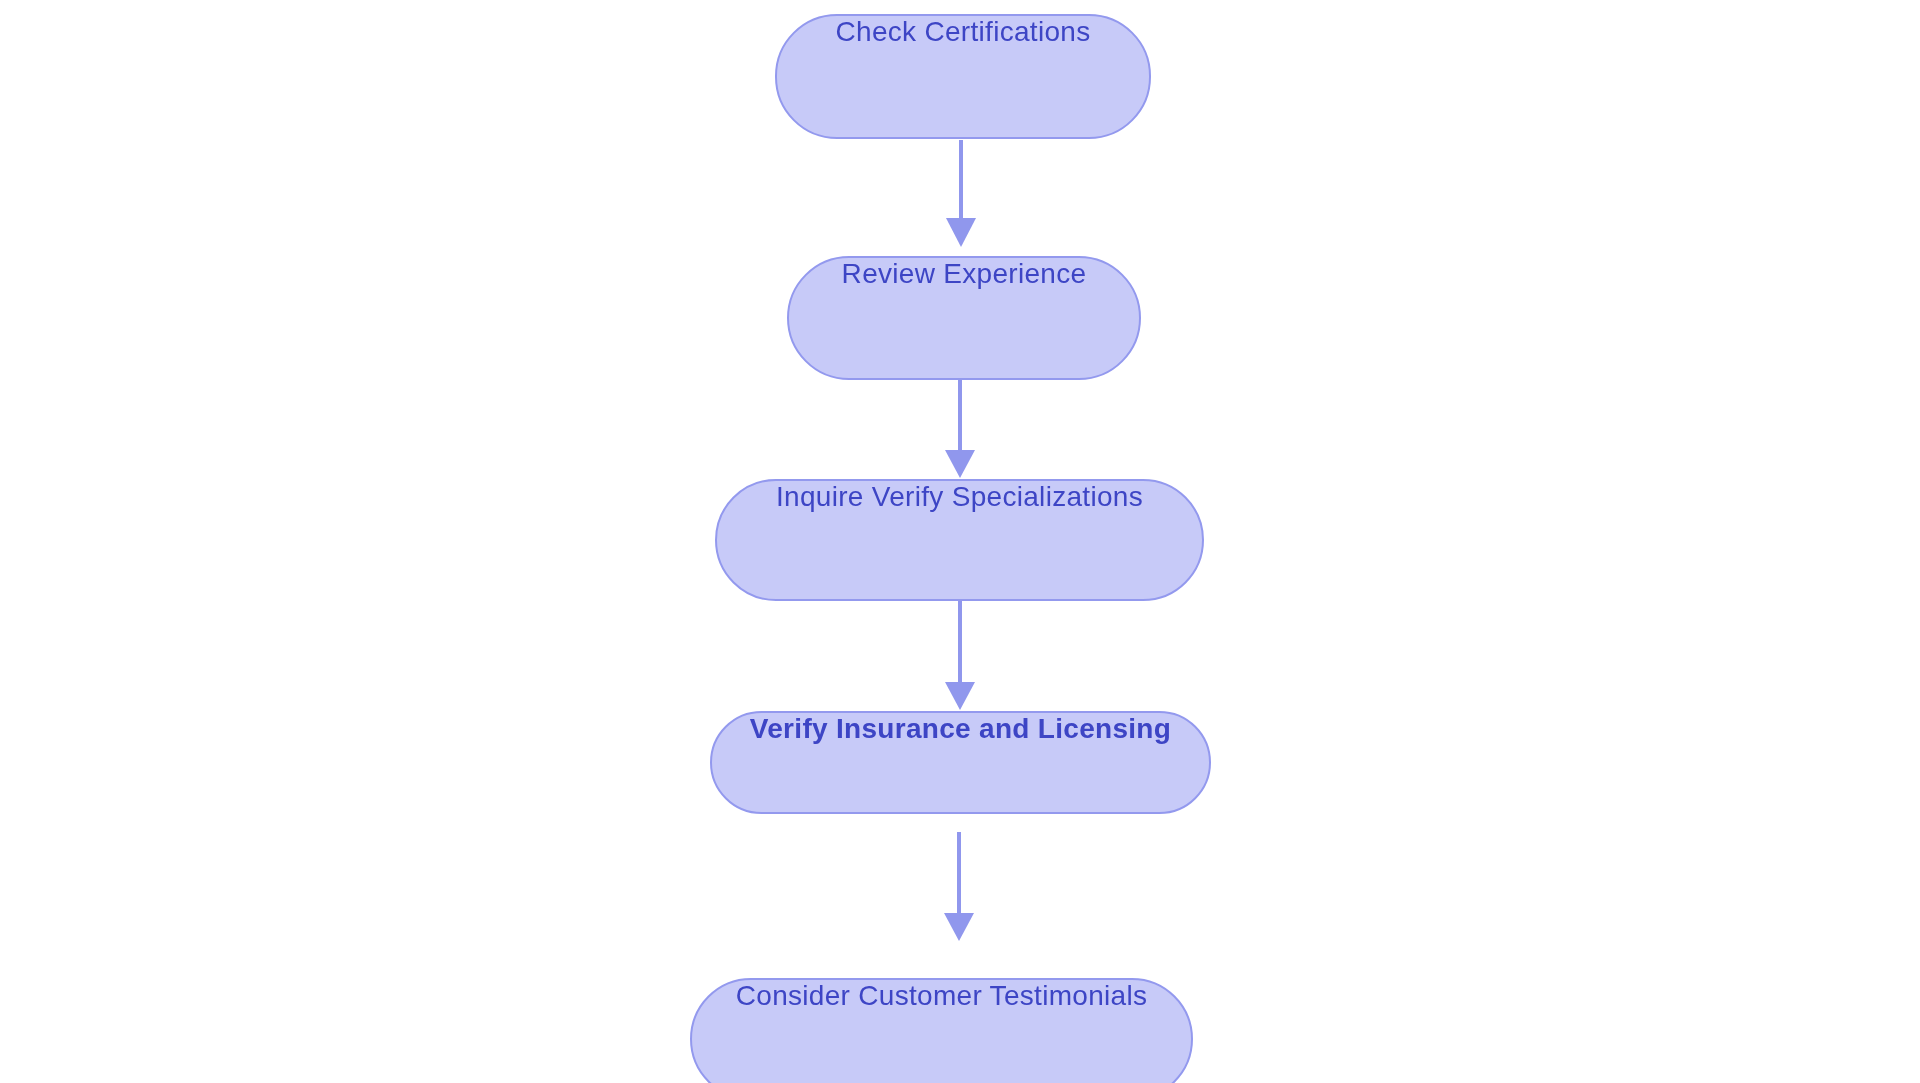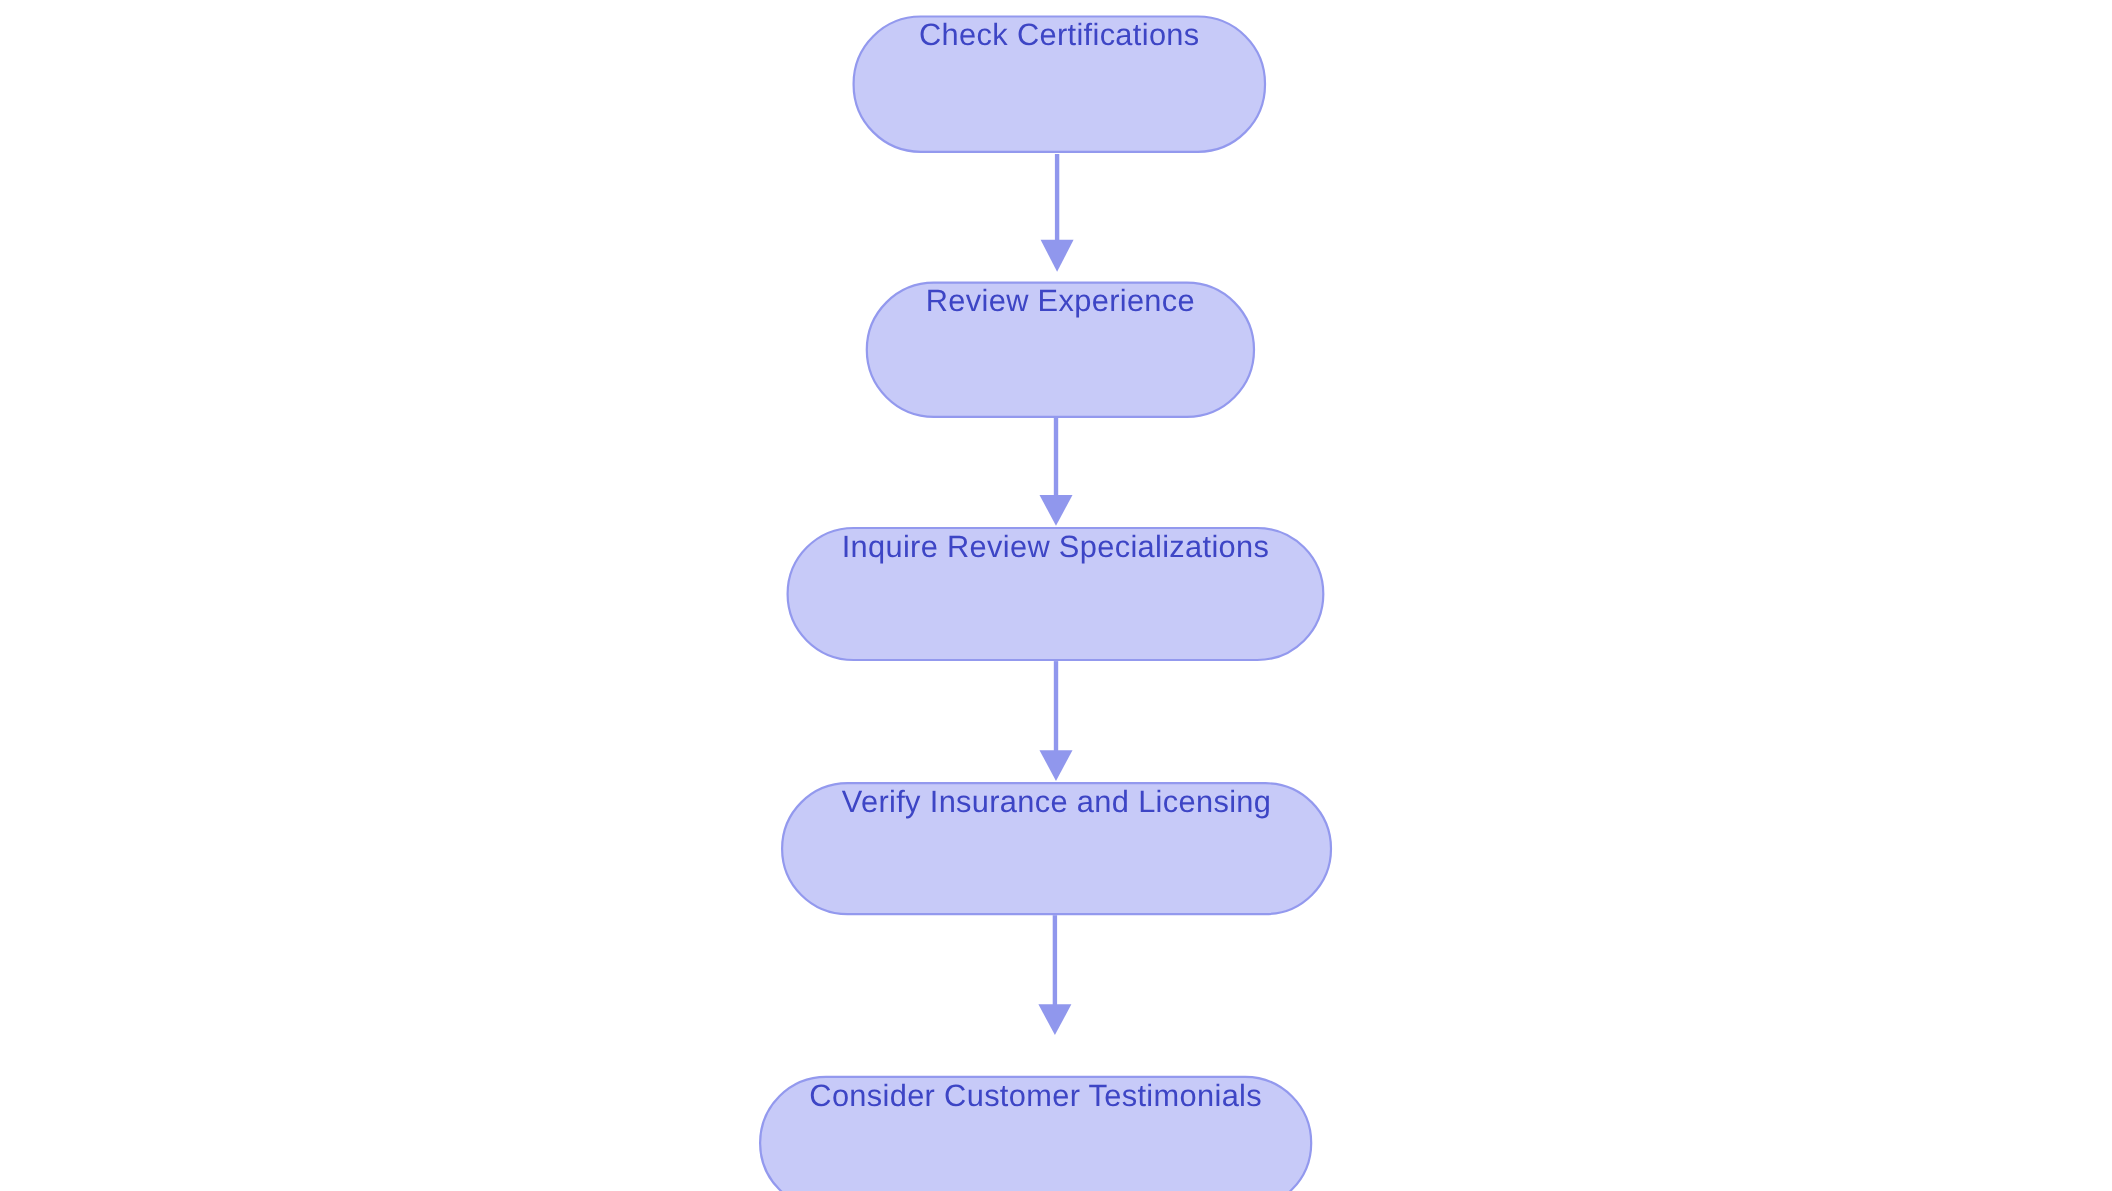--- a/index.html
+++ b/index.html
@@ -51,21 +51,21 @@
     color: var(--node-text);
     font-size: 28px;
     font-weight: 400;
     letter-spacing: 0.3px;
     text-align: center;
     white-space: nowrap;
   }
   .node-1 { left: 775px; top: 14px;  width: 376px; height: 125px; }
   .node-2 { left: 787px; top: 256px; width: 354px; height: 124px; }
   .node-3 { left: 715px; top: 479px; width: 489px; height: 122px; }
-  .node-4 { left: 710px; top: 711px; width: 501px; height: 121px; }
+  .node-4 { left: 710px; top: 711px; width: 501px; height: 103px; font-weight: bold; }
   .node-5 { left: 690px; top: 942px; width: 503px; height: 122px; margin-top: 36px; }
 </style>
 </head>
 <body>
 
 <div class="canvas">
 
   <svg class="edges-layer" width="1920" height="1083" aria-hidden="true">
     <g>
       <line x1="961" y1="140" x2="961" y2="219"></line>
@@ -87,21 +87,21 @@
 
   <div class="node node-1">
     <span>Check Certifications</span>
   </div>
 
   <div class="node node-2">
     <span>Review Experience</span>
   </div>
 
   <div class="node node-3">
-    <span>Inquire Review Specializations</span>
+    <span>Inquire Verify Specializations</span>
   </div>
 
   <div class="node node-4">
     <span>Verify Insurance and Licensing</span>
   </div>
 
   <div class="node node-5">
     <span>Consider Customer Testimonials</span>
   </div>
 

